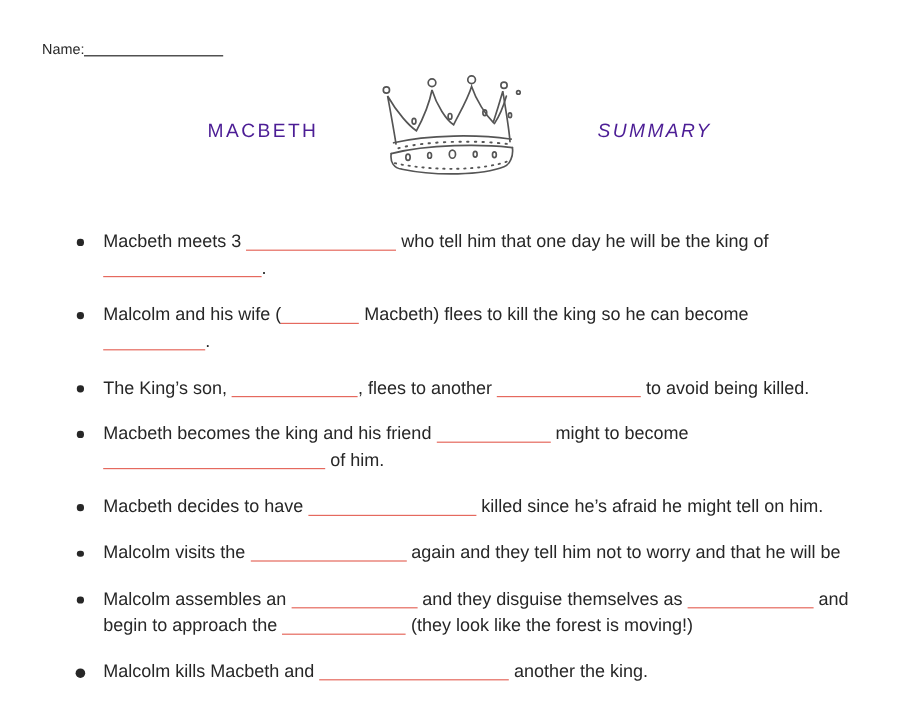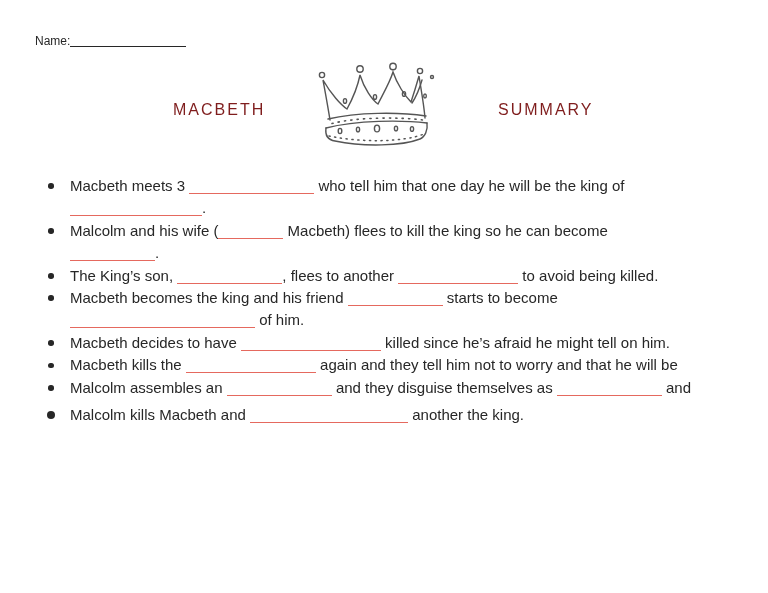--- a/index.html
+++ b/index.html
@@ -27,25 +27,25 @@
     border-bottom: 1.4px solid var(--ink, #272727);
     vertical-align: -2px;
   }
 
   
   .title {
     position: absolute;
     top: 101px;
     font-size: 16px;
     letter-spacing: 2px;
-    color: #7f1d1d;
+    color: #4c1d95;
     white-space: pre;
   }
   .title-left  { left: 173px; }
-  .title-right { left: 498px; }
+  .title-right { left: 498px; font-style: italic; }
 
   
   .crown {
     position: absolute;
     left: 312px;
     top: 61px;
     width: 130px;
     height: 88px;
   }
 
@@ -54,21 +54,21 @@
     position: absolute;
     left: 47px;
     top: 175px;
     width: 680px;
     margin: 0;
     padding: 0;
     list-style: none;
     font-size: 15px;
     line-height: 22.4px;
   }
-  .item { position: relative; padding-left: 23px; margin: 0; }
+  .item { position: relative; padding-left: 23px; margin: 16px; }
   .item::before {
     content: "";
     position: absolute;
     left: 1px;
     top: 8.4px;
     width: 5.6px;
     height: 5.6px;
     border-radius: 50%;
     background: var(--ink, #272727);
   }
@@ -130,30 +130,31 @@
         <div class="line"><span class="blank" style="width: 132px;"></span><span>.</span></div>
       </li>
       <li class="item">
         <div class="line"><span>Malcolm and his wife (</span><span class="blank" style="width: 65px;"></span><span> Macbeth) flees to kill the king so he can become</span></div>
         <div class="line"><span class="blank" style="width: 85px;"></span><span>.</span></div>
       </li>
       <li class="item">
         <div class="line"><span>The King’s son, </span><span class="blank" style="width: 105px;"></span><span>, flees to another </span><span class="blank" style="width: 120px;"></span><span> to avoid being killed.</span></div>
       </li>
       <li class="item">
-        <div class="line"><span>Macbeth becomes the king and his friend </span><span class="blank" style="width: 95px;"></span><span> starts to become</span></div>
+        <div class="line"><span>Macbeth becomes the king and his friend </span><span class="blank" style="width: 95px;"></span><span> might to become</span></div>
         <div class="line"><span class="blank" style="width: 185px;"></span><span> of him.</span></div>
       </li>
       <li class="item">
         <div class="line"><span>Macbeth decides to have </span><span class="blank" style="width: 140px;"></span><span> killed since he’s afraid he might tell on him.</span></div>
       </li>
       <li class="item">
-        <div class="line"><span>Macbeth kills the </span><span class="blank" style="width: 130px;"></span><span> again and they tell him not to worry and that he will be</span></div>
+        <div class="line"><span>Malcolm visits the </span><span class="blank" style="width: 130px;"></span><span> again and they tell him not to worry and that he will be</span></div>
       </li>
       <li class="item">
         <div class="line"><span>Malcolm assembles an </span><span class="blank" style="width: 105px;"></span><span> and they disguise themselves as </span><span class="blank" style="width: 105px;"></span><span> and</span></div>
+        <div class="line"><span>begin to approach the </span><span class="blank" style="width: 103px;"></span><span> (they look like the forest is moving!)</span></div>
       </li>
       <li class="item large">
         <div class="line"><span>Malcolm kills Macbeth and </span><span class="blank" style="width: 158px;"></span><span> another the king.</span></div>
       </li>
     </ul>
 
 </div>
 
 </body></html>

